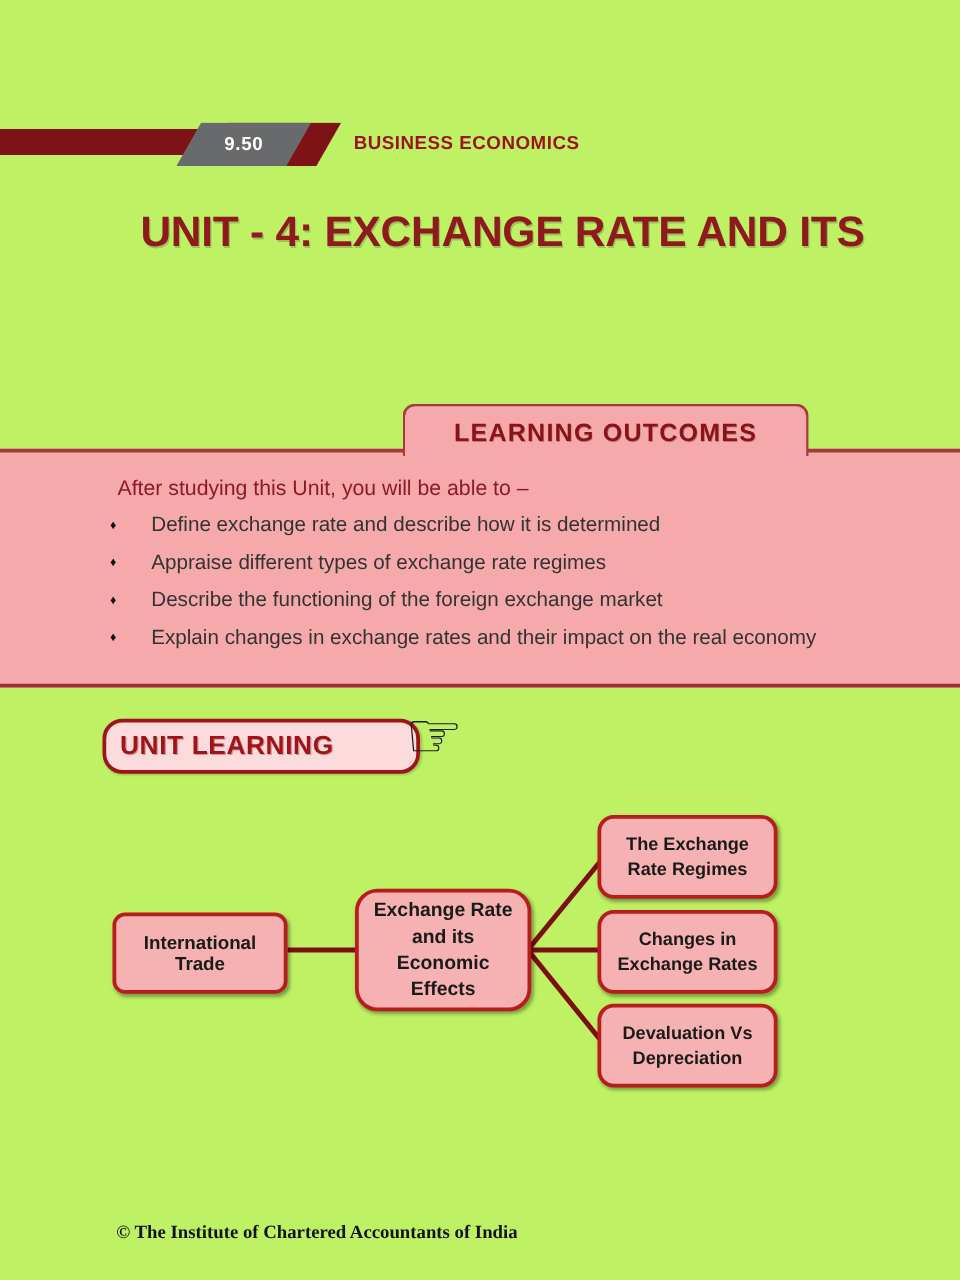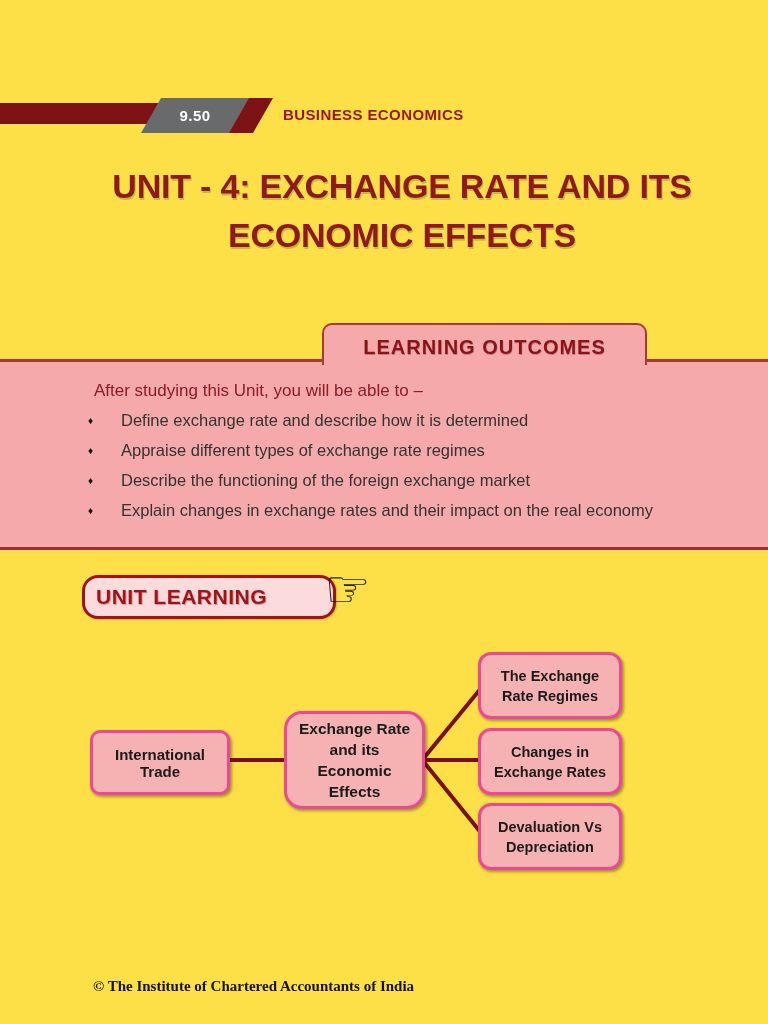--- a/index.html
+++ b/index.html
@@ -2,21 +2,21 @@
 <html><head>
 <meta charset="utf-8">
 <style>
   * { margin: 0; padding: 0; box-sizing: border-box; }
   html, body { background: #e9e9e9; }
   body { font-family: "Liberation Sans", sans-serif; }
   .page {
     position: relative;
     width: 768px;
     height: 1024px;
-    background: #fde047;
+    background: #bef264;
     margin: 0 auto;
     overflow: hidden;
   }
 
   
   .hdr-bar {
     position: absolute; left: 0; top: 103px;
     width: 266px; height: 21px;
     background: #7d1316;
     clip-path: polygon(0 0, 100% 0, calc(100% - 20px) 100%, 0 100%);
@@ -123,21 +123,21 @@
 
   
   .diagram {
     position: absolute; left: 0; top: 640px;
     width: 768px; height: 250px;
   }
   .diagram svg { position: absolute; left: 0; top: 0; }
   .dg-box {
     position: absolute;
     background: #f6b1b3;
-    border: 3px solid #ec4899;
+    border: 3px solid #b91c1c;
     display: flex; align-items: center; justify-content: center;
     text-align: center;
     color: #1a1a1a; font-weight: bold;
     padding: 0 9px;
     box-shadow: 1.5px 2px 3px rgba(0,0,0,0.35);
   }
   .dg-root   { left: 90px;  top: 90px;  width: 140px; height: 65px; border-radius: 10px; font-size: 15px; }
   .dg-center { left: 284px; top: 71px;  width: 141px; height: 98px; border-radius: 18px; font-size: 15.5px; line-height: 21px; }
   .dg-child  { left: 478px; width: 144px; height: 67px; border-radius: 13px; font-size: 14.5px; line-height: 20px; }
   .dg-child-0 { top: 12px; }
@@ -158,21 +158,20 @@
 
   <div class="hdr-bar"></div>
   <div class="hdr-red-slab"></div>
   <div class="hdr-gray-slab">
     <span class="hdr-page-num">9.50</span>
   </div>
   <div class="hdr-book-title">BUSINESS ECONOMICS</div>
 
   <div class="unit-title">
     <div>UNIT - 4: EXCHANGE RATE AND ITS</div>
-    <div>ECONOMIC EFFECTS</div>
   </div>
 
   <div class="lo-tab">
     <span class="lo-tab-label">LEARNING OUTCOMES</span>
   </div>
   <div class="lo-box"></div>
   <div class="lo-intro">After studying this Unit, you will be able to –</div>
   <ul class="lo-list">
     <li>
       <span class="lo-bullet">♦</span>

